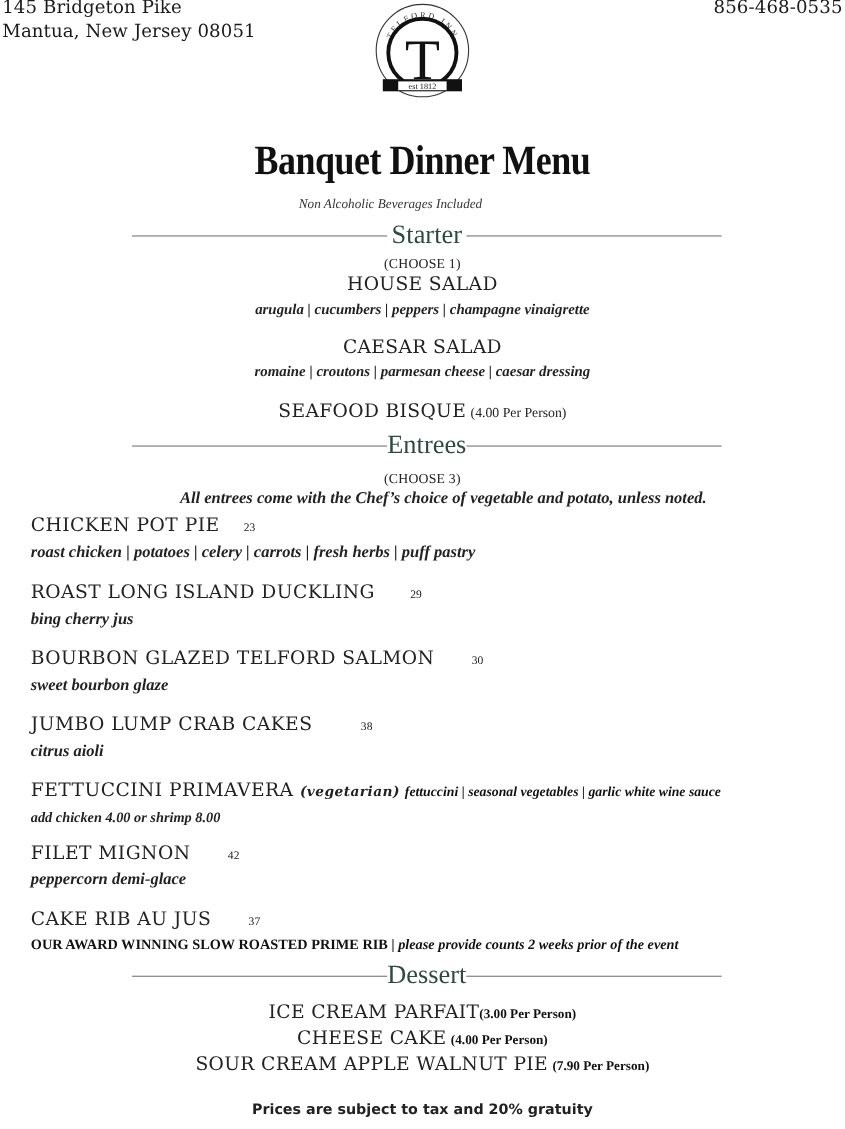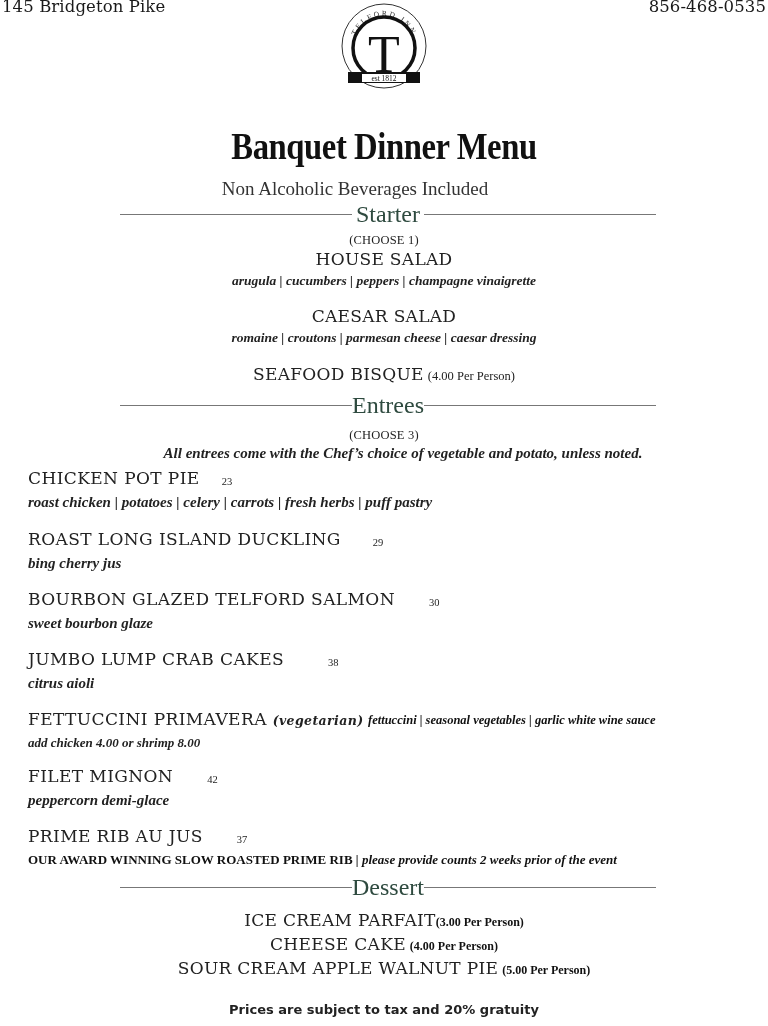--- a/index.html
+++ b/index.html
@@ -3,21 +3,21 @@
   <meta charset="utf-8">
   <style>
     html, body { margin: 0; padding: 0; background: #ffffff; }
     body { width: 768px; height: 1026px; position: relative; overflow: hidden; color: #111; font-family: "Liberation Serif", serif; }
     .abs { position: absolute; white-space: nowrap; }
     .addr { font-family: "DejaVu Serif", serif; font-size: 16.5px; color: #1a1a1a; line-height: 22px; letter-spacing: 0.1px; }
     .addr-left { left: 2px; top: -4px; }
     .addr-right { right: 2px; top: -4px; text-align: right; }
     .logo { left: 340px; top: 2px; width: 88px; height: 88px; }
     .title { left: 0; width: 768px; top: 124px; text-align: center; font-family: "Liberation Serif", serif; font-weight: bold; font-size: 38px; transform: scaleX(0.86); letter-spacing: -0.5px; color: #111; }
-    .subtitle { left: 0; width: 710px; top: 178px; text-align: center; font-size: 19px; color: #333; }
+    .subtitle { left: 0; width: 710px; top: 178px; text-align: center; font-style: italic; font-size: 12px; color: #333; }
     .section-head { left: 120px; width: 536px; display: flex; align-items: center; }
     .section-head .rule { flex: 1; height: 1px; background: #777; }
     .section-head .label { font-family: "Liberation Serif", serif; font-size: 24px; color: #2e4a3f; padding: 0 4px; line-height: 24px; }
     .section-head.tight .label { padding: 0; }
     .center { left: 0; width: 768px; text-align: center; }
     .choose { font-family: "Liberation Serif", serif; font-size: 12.5px; color: #222; letter-spacing: 0.2px; }
     .dish-c { font-family: "DejaVu Serif", serif; font-size: 17px; color: #222; letter-spacing: 0.3px; }
     .desc-c { font-style: italic; font-weight: bold; font-size: 13.5px; color: #222; }
     .price-note { font-family: "Liberation Serif", serif; font-size: 12.5px; color: #222; }
     .price-note-b { font-family: "Liberation Serif", serif; font-size: 12px; font-weight: bold; color: #111; }
@@ -30,20 +30,21 @@
     .fett-desc { font-style: italic; font-weight: bold; font-size: 12.5px; }
     .prime-b { font-weight: bold; font-size: 13px; }
     .prime-i { font-style: italic; font-weight: bold; font-size: 13px; }
     .footer { font-family: "DejaVu Sans", sans-serif; font-size: 13px; font-weight: bold; color: #222; }
   </style>
 </head>
 <body>
 
 <div class="abs addr addr-left">
   <div>145 Bridgeton Pike</div>
+  <div>Mantua, New Jersey 08051</div>
 </div>
 <div class="abs addr addr-right">
   <div>856-468-0535</div>
 </div>
 
 <div class="abs logo">
   <svg width="88" height="88" viewBox="0 0 88 88">
     <circle cx="44" cy="44" r="42" fill="#fff" stroke="#333" stroke-width="1"></circle>
     <defs>
       <path id="ringpath" d="M 14 44 A 30 30 0 0 1 74 44"></path>
@@ -112,36 +113,36 @@
 <div class="abs fett-desc" style="left:368px; top:713px;">fettuccini | seasonal vegetables | garlic white wine sauce</div>
 <div class="abs" style="left:735px; top:714px; font-size:11px;margin-left:36px;">22</div>
 <div class="abs desc-sm" style="top:735px;">add chicken 4.00 or shrimp 8.00</div>
 
 <div class="abs dish" style="top:766px;">
   <span>FILET MIGNON</span><span class="price" style="margin-left:34px;">42</span>
 </div>
 <div class="abs desc" style="top:792px;">peppercorn demi-glace</div>
 
 <div class="abs dish" style="top:826px;">
-  <span>PRIME RIB AU JUS</span><span class="price" style="margin-left:34px;">37</span>
+  <span>CAKE RIB AU JUS</span><span class="price" style="margin-left:34px;">37</span>
 </div>
 <div class="abs" style="left:28px; top:850px;">
   <span class="prime-b">OUR AWARD WINNING SLOW ROASTED PRIME RIB</span><span class="prime-i"> | please provide counts 2 weeks prior of the event</span>
 </div>
 
 <div class="abs section-head tight" style="top:875px;">
   <span class="rule"></span>
   <span class="label">Dessert</span>
   <span class="rule"></span>
 </div>
 <div class="abs center" style="top:910px;">
   <span class="dish-c">ICE CREAM PARFAIT</span><span class="price-note-b">(3.00 Per Person)</span>
 </div>
 <div class="abs center" style="top:934px;">
   <span class="dish-c">CHEESE CAKE</span>
   <span class="price-note-b">(4.00 Per Person)</span>
 </div>
 <div class="abs center" style="top:958px;">
   <span class="dish-c">SOUR CREAM APPLE WALNUT PIE</span>
-  <span class="price-note-b">(5.00 Per Person)</span>
+  <span class="price-note-b">(7.90 Per Person)</span>
 </div>
 
 <div class="abs center footer" style="top:1002px;">Prices are subject to tax and 20% gratuity</div>
 
 </body></html>

